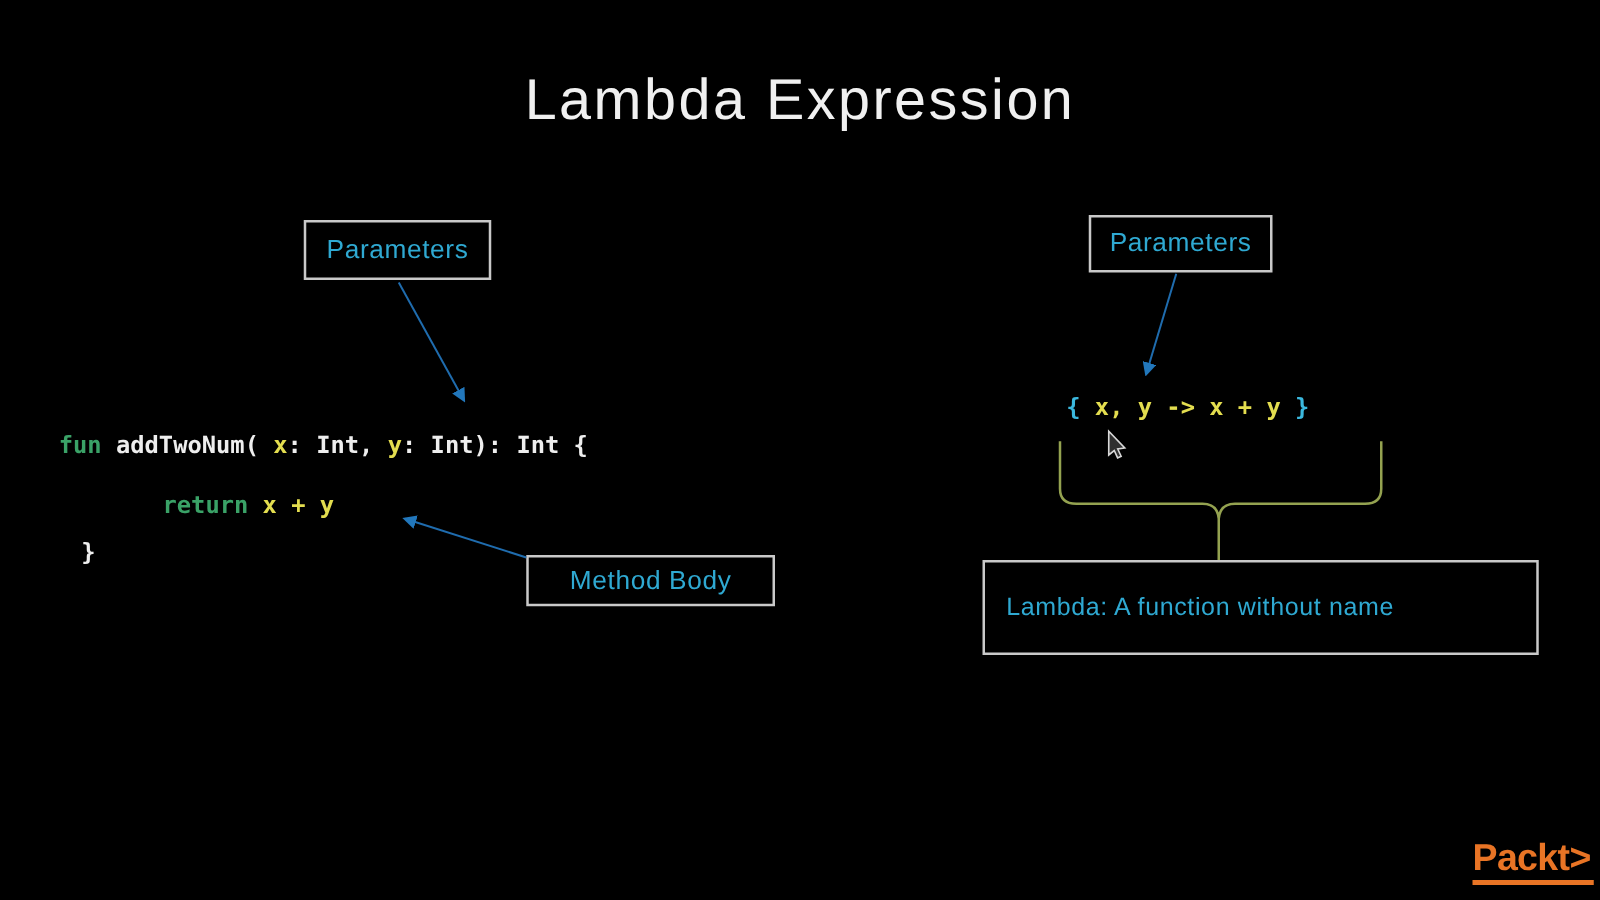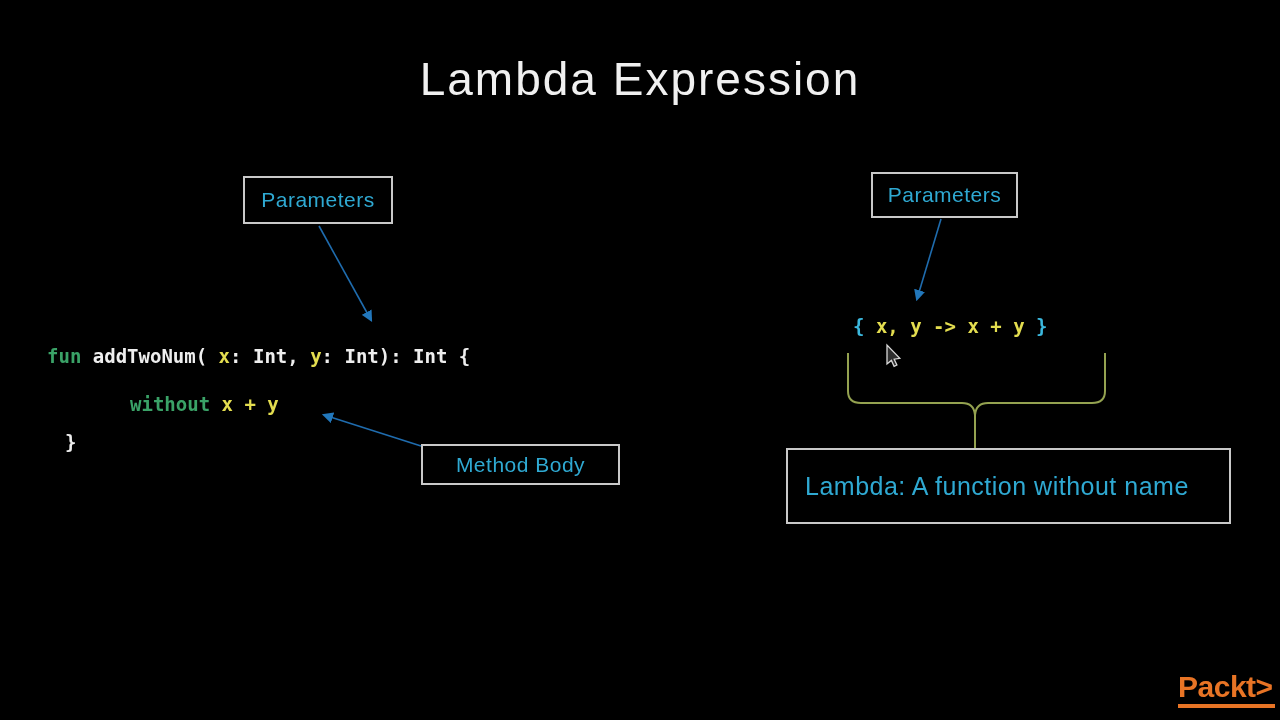--- a/index.html
+++ b/index.html
@@ -13,21 +13,21 @@
     font-size:46px;font-weight:300;letter-spacing:2px;color:#f0f0f0;
   }
   .callout{
     position:absolute;box-sizing:border-box;border:2px solid #c9c9c9;
     display:flex;align-items:center;justify-content:center;
     color:#2fa9d2;letter-spacing:0.5px;
   }
   .box-params-left {left:243px;top:176px;width:150px;height:48px;font-size:21px;}
   .box-params-right{left:871px;top:172px;width:147px;height:46px;font-size:21px;}
   .box-method     {left:421px;top:444px;width:199px;height:41px;font-size:21px;}
-  .box-lambda-note{left:786px;top:448px;width:445px;height:76px;font-size:25px;
+  .box-lambda-note{left:786px;top:448px;width:445px;height:76px;font-size:20px;
                    justify-content:flex-start;padding-left:17px;}
   .code{
     position:absolute;font-family:"DejaVu Sans Mono",monospace;
     font-size:19px;font-weight:700;line-height:30px;white-space:pre;color:#eeeeee;
   }
   .code .plain {color:#eeeeee;}
   .code .green {color:#3aa267;}
   .code .yellow{color:#e3dd4f;}
   .code .cyan  {color:#3bb8de;}
   .code-line-1{left:47px;top:341px;}
@@ -60,21 +60,21 @@
   <div class="callout box-method">
     <span>Method Body</span>
   </div>
 
   <div class="callout box-lambda-note">
     <span>Lambda: A function without name</span>
   </div>
 
   <div class="code code-line-1"><span class="green">fun</span><span class="plain"> addTwoNum( </span><span class="yellow">x</span><span class="plain">: Int, </span><span class="yellow">y</span><span class="plain">: Int): Int {</span></div>
 
-  <div class="code code-line-2"><span class="green">without</span><span class="plain"> </span><span class="yellow">x + y</span></div>
+  <div class="code code-line-2"><span class="green">return</span><span class="plain"> </span><span class="yellow">x + y</span></div>
 
   <div class="code code-line-3"><span class="plain">}</span></div>
 
   <div class="code lambda-code"><span class="cyan">{ </span><span class="yellow">x, y -&gt; x + y</span><span class="cyan"> }</span></div>
 
   <svg id="overlay" width="1280" height="720" viewBox="0 0 1280 720">
     <defs>
       <marker id="arrowhead" viewBox="0 0 10 10" refX="8" refY="5" markerWidth="7" markerHeight="7" orient="auto">
         <path d="M0,0 L10,5 L0,10 z" fill="#2277bb"></path>
       </marker>

